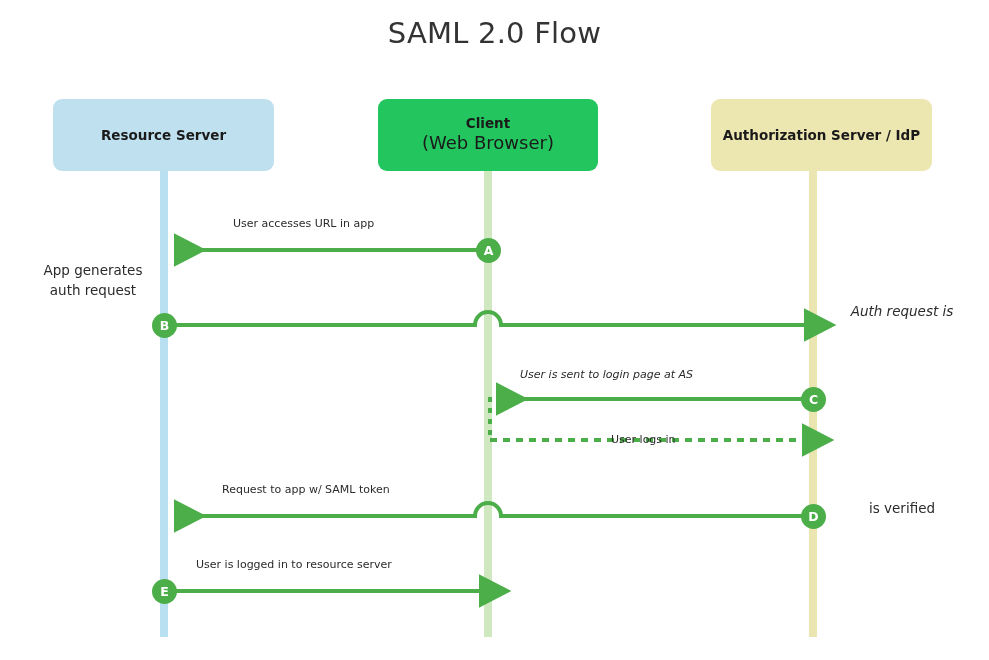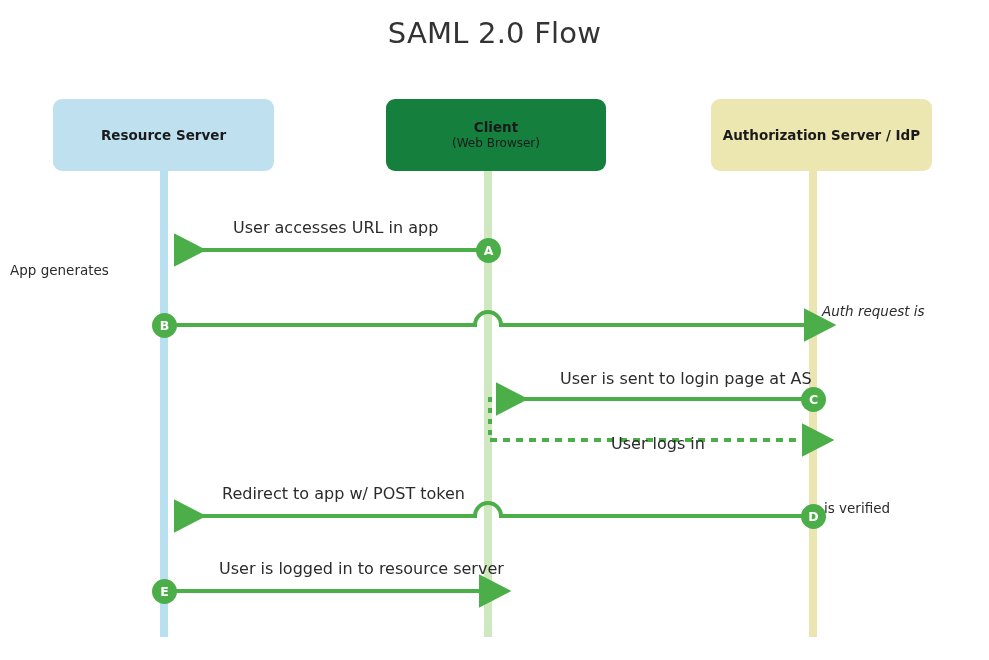--- a/index.html
+++ b/index.html
@@ -46,40 +46,40 @@
     box-sizing: border-box;
   }
   .actor-title {
     font-size: 13.5px;
     font-weight: bold;
     color: #1a1a1a;
     line-height: 1.25;
     text-align: center;
   }
   .actor-sub {
-    font-size: 12px;
+    font-size: 18px;
     font-weight: normal;
     color: #1a1a1a;
     line-height: 1.25;
     text-align: center;
   }
   .msg-label {
     position: absolute;
-    font-size: 16px;
+    font-size: 11px;
     color: #2b2b2b;
     white-space: nowrap;
     line-height: 1.35;
     text-align: right;
   }
   .side-note {
     position: absolute;
     font-size: 13.5px;
     color: #2b2b2b;
     line-height: 1.45;
-    text-align: left;
+    text-align: center;
     white-space: nowrap;
   }
   .badge {
     position: absolute;
     width: 25px;
     height: 25px;
     border-radius: 50%;
     background: #4cae48;
     color: #ffffff;
     font-size: 12.5px;
@@ -123,37 +123,38 @@
 
     <path d="M812,516 L501,516 A13,13 0 0 0 475,516 L176,516" fill="none" stroke="#4cae48" stroke-width="4" marker-end="url(#arrow-left)"></path>
 
     <line x1="165" y1="591" x2="481" y2="591" stroke="#4cae48" stroke-width="4" marker-end="url(#arrow-right)"></line>
   </svg>
 
   <div class="actor-box" style="left:53px; top:99px; width:221px; height:72px; background:#bfe1ef;">
     <div class="actor-title">Resource Server</div>
   </div>
 
-  <div class="actor-box" style="left:378px; top:99px; width:220px; height:72px; background:#15803d;margin-left:8px;">
+  <div class="actor-box" style="left:378px; top:99px; width:220px; height:72px; background:#22c55e;">
     <div class="actor-title">Client</div>
     <div class="actor-sub">(Web Browser)</div>
   </div>
 
   <div class="actor-box" style="left:703px; top:99px; width:221px; height:72px; background:#ece6b0;margin-left:8px;">
     <div class="actor-title">Authorization Server / IdP</div>
   </div>
 
   <div class="msg-label" style="left:233px; top:217px;">User accesses URL in app</div>
-  <div class="msg-label" style="left:560px; top:368px;">User is sent to login page at AS</div>
+  <div class="msg-label" style="left:520px; top:368px;font-style:italic;">User is sent to login page at AS</div>
   <div class="msg-label" style="left:611px; top:433px;">User logs in</div>
-  <div class="msg-label" style="left:222px; top:483px;">Redirect to app w/ POST token</div>
-  <div class="msg-label" style="left:219px; top:558px;">User is logged in to resource server</div>
+  <div class="msg-label" style="left:222px; top:483px;">Request to app w/ SAML token</div>
+  <div class="msg-label" style="left:196px; top:558px;">User is logged in to resource server</div>
 
   <div class="side-note" style="left:10px; top:261px; width:166px;">
     <div>App generates</div>
+    <div>auth request</div>
   </div>
 
   <div class="side-note" style="left:822px; top:302px; width:160px;font-style:italic;">
     <div>Auth request is</div>
   </div>
 
   <div class="side-note" style="left:824px; top:499px; width:156px;">
     <div>is verified</div>
   </div>
 

